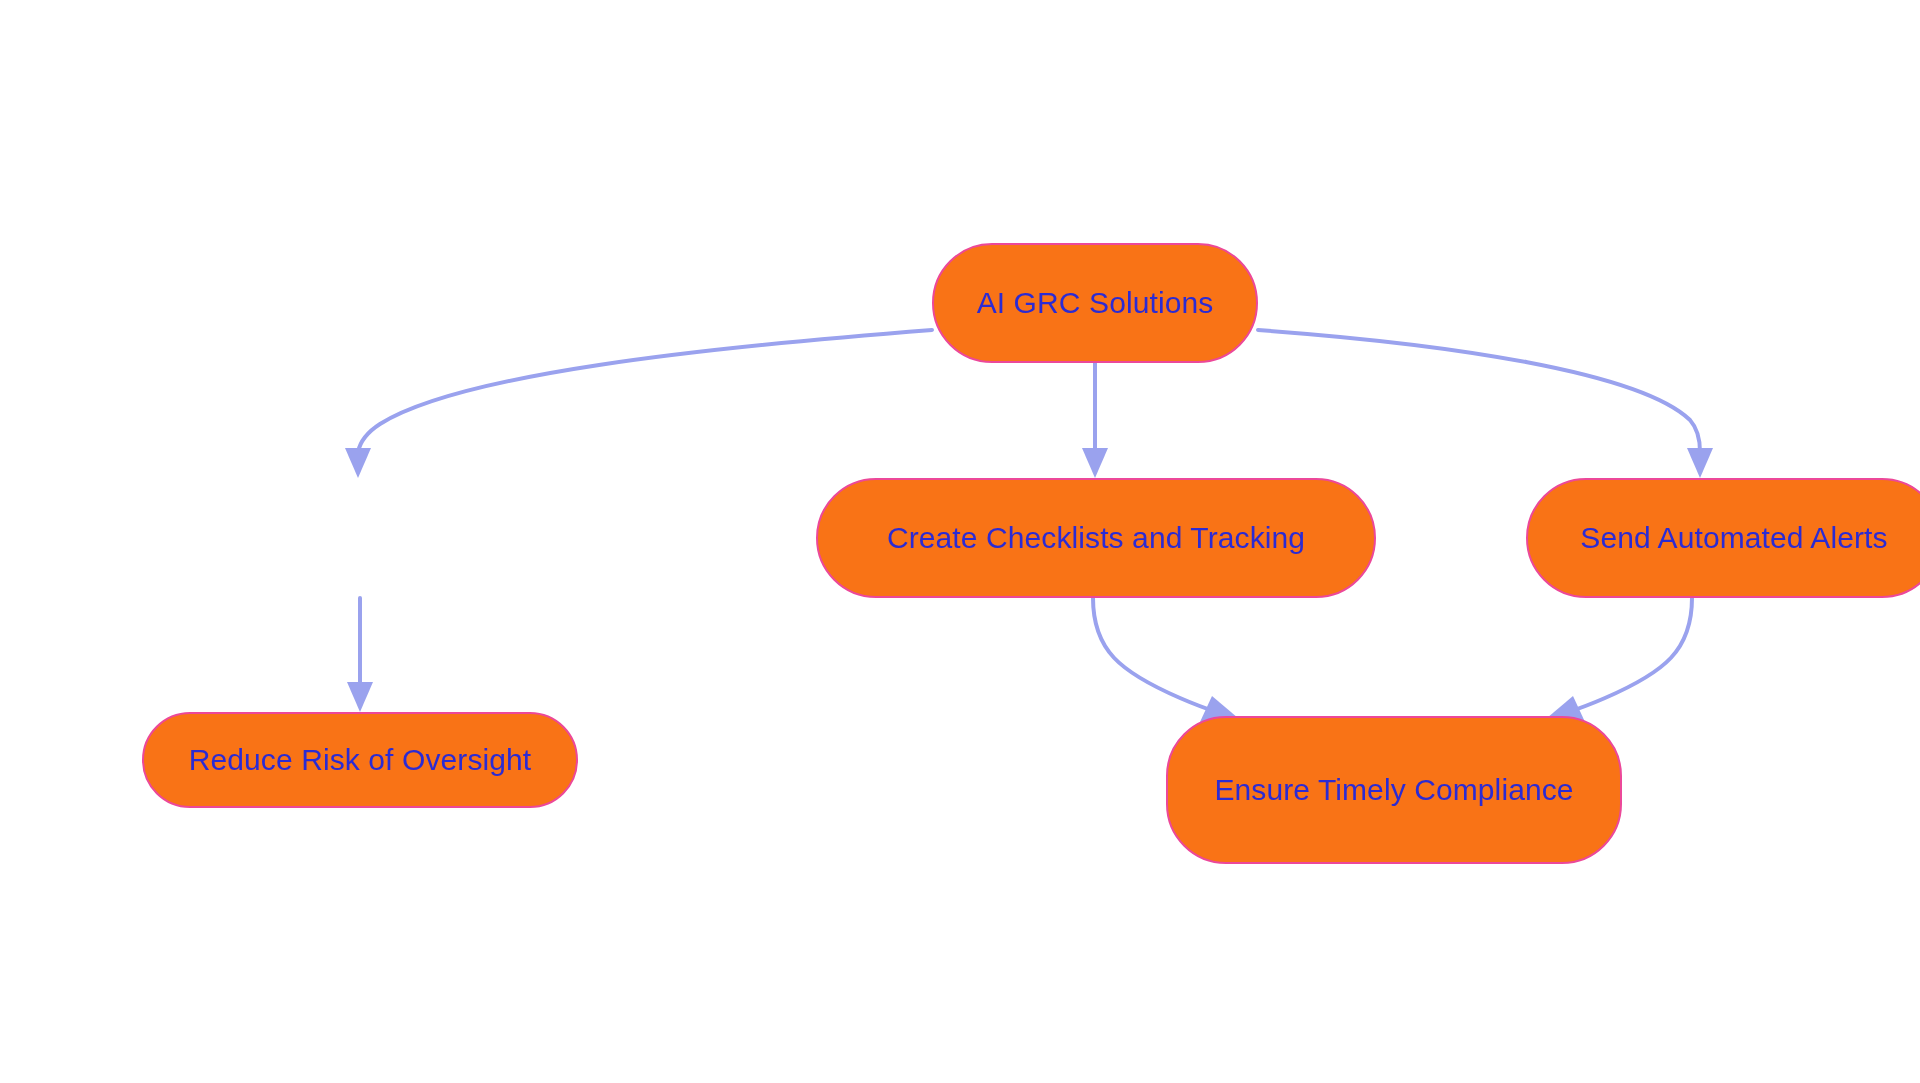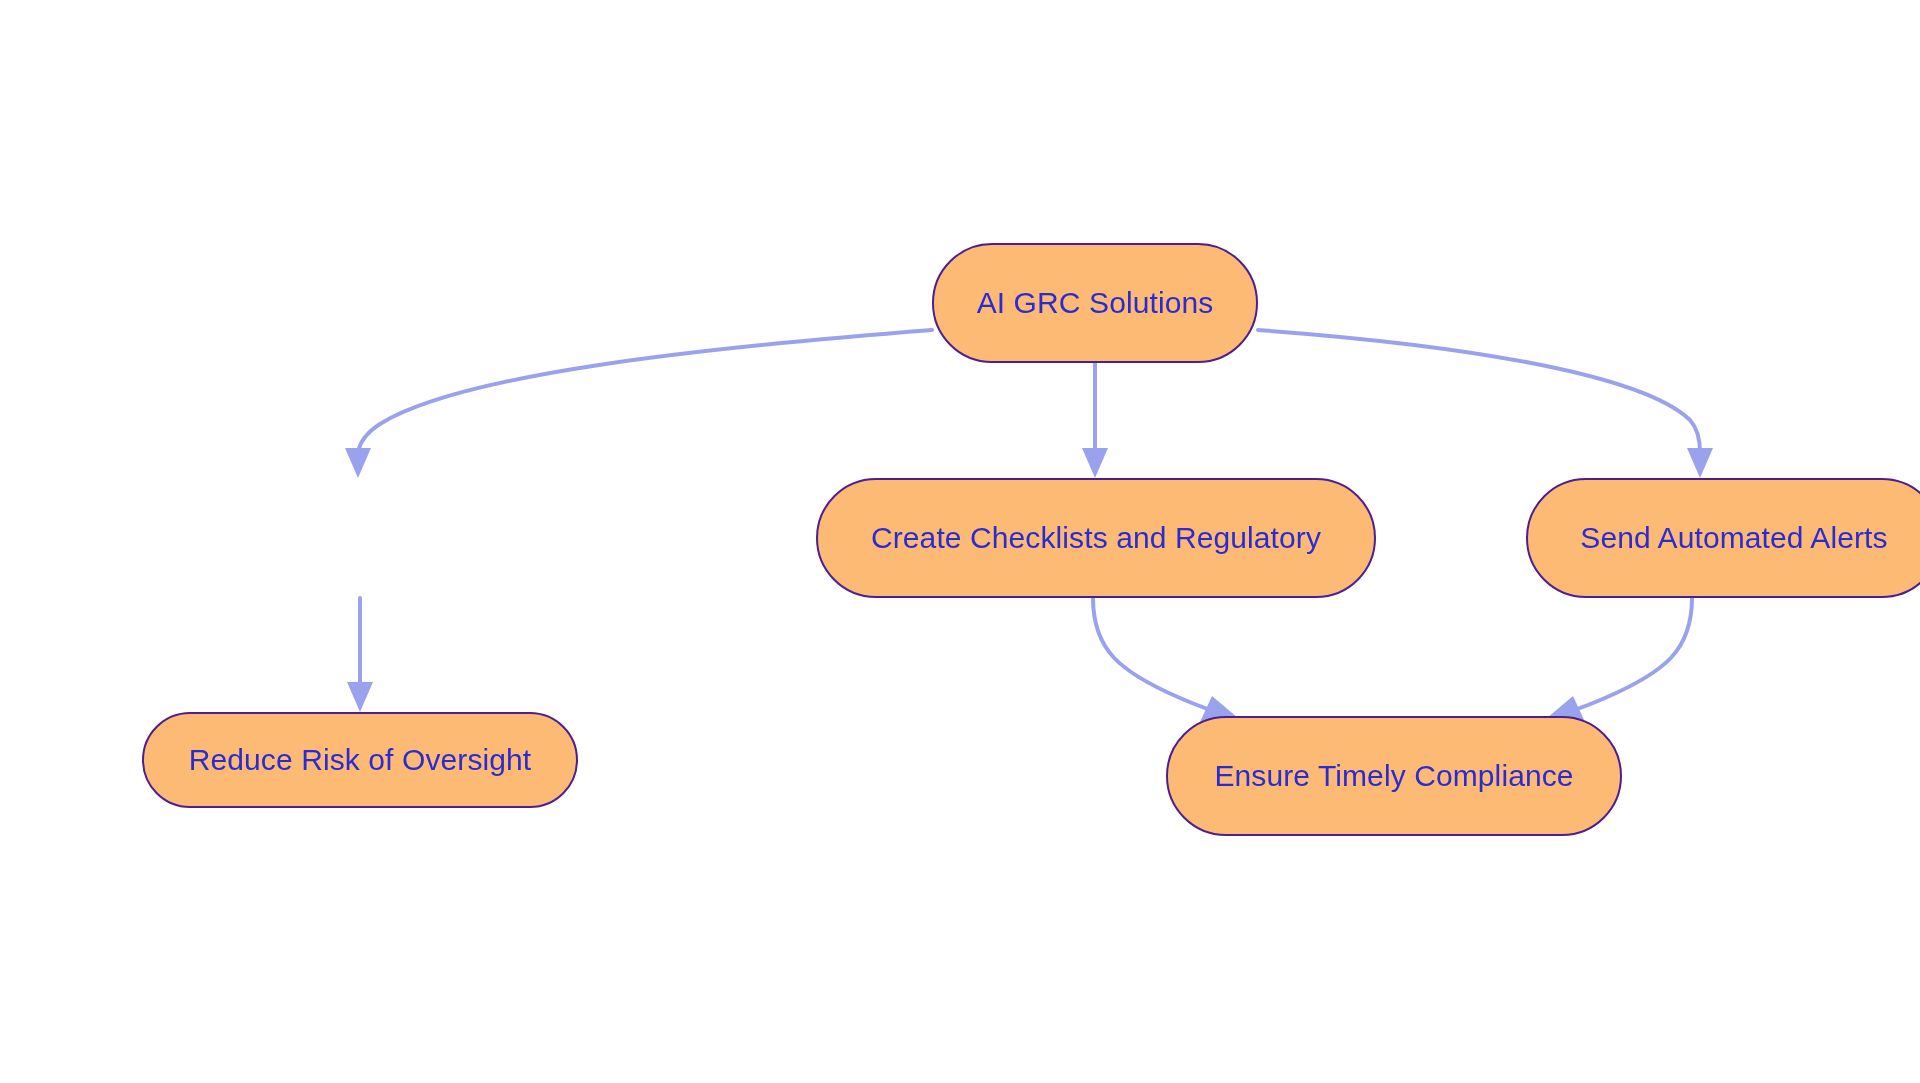--- a/index.html
+++ b/index.html
@@ -23,40 +23,40 @@
     width: 1920px;
     height: 1083px;
     pointer-events: none;
   }
   .node {
     position: absolute;
     box-sizing: border-box;
     display: flex;
     align-items: center;
     justify-content: center;
-    background: #fdba74;
-    border: 2px solid #4c1d95;
+    background: #f97316;
+    border: 2px solid #ec4899;
     border-radius: 60px;
     color: #2b2bd4;
     text-align: center;
     white-space: nowrap;
   }
   .node-label {
     font-size: 30px;
     font-weight: 400;
     line-height: 1;
     letter-spacing: 0.1px;
     color: #2b2bd4;
   }
   .node-root       { left: 932px;  top: 243px; width: 326px; height: 120px; }
   .node-automate   { left: 18px;   top: 478px; width: 690px; height: 120px; }
   .node-checklists { left: 816px;  top: 478px; width: 560px; height: 120px; }
   .node-alerts     { left: 1526px; top: 478px; width: 416px; height: 120px; }
   .node-oversight  { left: 142px;  top: 712px; width: 436px; height: 96px; }
-  .node-compliance { left: 1166px; top: 716px; width: 456px; height: 120px; }
+  .node-compliance { left: 1166px; top: 716px; width: 456px; height: 148px; }
 </style>
 </head>
 <body>
 
 <div id="canvas">
 
   <svg id="edge-layer" viewBox="0 0 1920 1083">
     <g fill="none" stroke="#9aa2ee" stroke-width="4" stroke-linecap="round">
 
       <path d="M 932 330 C 700 348, 460 374, 380 424 C 366 433, 360 442, 358 452"></path>
@@ -79,21 +79,21 @@
 
     </g>
   </svg>
 
   <div class="node node-root">
     <span class="node-label">AI GRC Solutions</span>
   </div>
 
 
   <div class="node node-checklists">
-    <span class="node-label">Create Checklists and Regulatory</span>
+    <span class="node-label">Create Checklists and Tracking</span>
   </div>
 
   <div class="node node-alerts">
     <span class="node-label">Send Automated Alerts</span>
   </div>
 
   <div class="node node-oversight">
     <span class="node-label">Reduce Risk of Oversight</span>
   </div>
 

